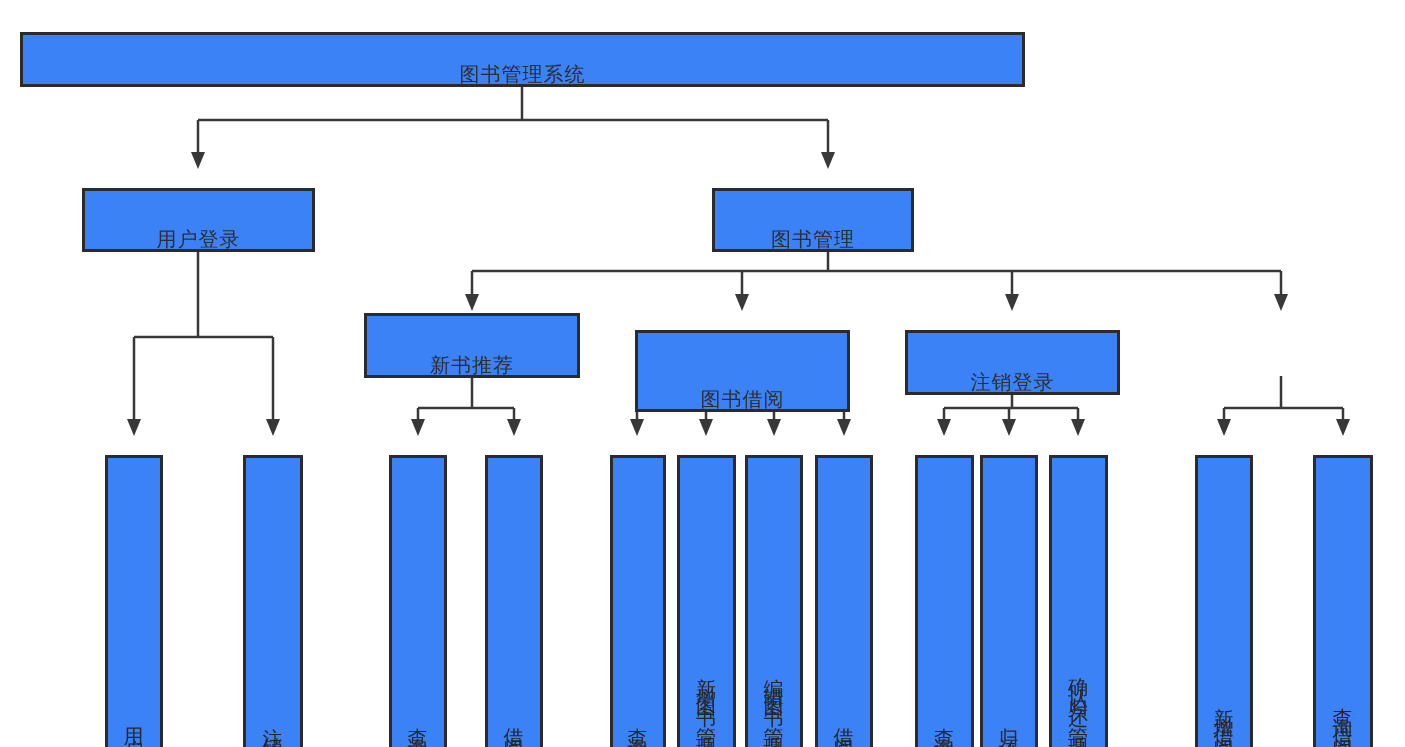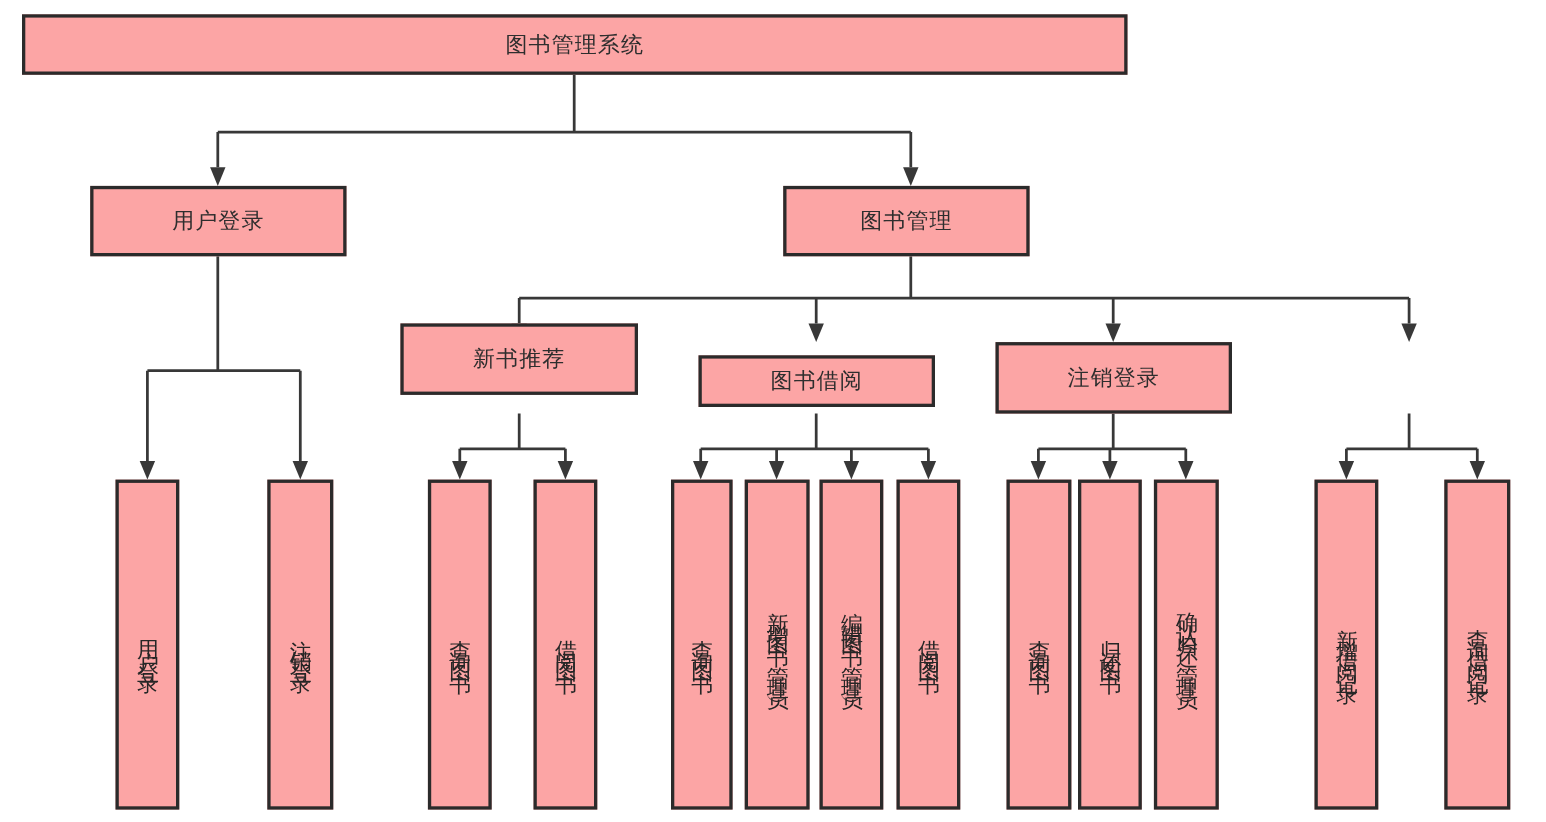--- a/index.html
+++ b/index.html
@@ -3,22 +3,22 @@
 <meta charset="utf-8">
 <style>
   html,body{margin:0;padding:0;background:#fff;}
   .stage{
     position:relative;width:1405px;height:747px;background:#ffffff;overflow:hidden;
     font-family:"Liberation Sans",sans-serif;color:#2e2e2e;
   }
   .stage *{box-sizing:border-box;}
   svg.wires{position:absolute;left:0;top:0;z-index:0;}
   .box{
-    position:absolute;background:#fca5a5;border:3px solid #2b2b2b;
-    display:flex;align-items:center;justify-content:center;z-index:1;
+    position:absolute;background:#3b82f6;border:3px solid #2b2b2b;
+    display:flex;align-items:flex-end;justify-content:center;z-index:1;margin-top:19px;
   }
   .hlabel{
     font-size:20px;color:#2e2e2e;letter-spacing:1px;white-space:nowrap;line-height:1;
   }
   .vtext{
     writing-mode:vertical-rl;text-orientation:mixed;
     font-size:20px;letter-spacing:10px;line-height:1;color:#262626;white-space:nowrap;
   }
   .watermark{
     position:absolute;right:8px;bottom:1px;z-index:3;
@@ -70,28 +70,28 @@
     </g>
   </svg>
 
   <div class="box" style="left:20px;top:13px;width:1005px;height:55px">
     <span class="hlabel">图书管理系统</span>
   </div>
 
   <div class="box" style="left:82px;top:169px;width:233px;height:64px">
     <span class="hlabel">用户登录</span>
   </div>
-  <div class="box" style="left:712px;top:169px;width:224px;height:64px">
+  <div class="box" style="left:712px;top:169px;width:202px;height:64px">
     <span class="hlabel">图书管理</span>
   </div>
 
   <div class="box" style="left:364px;top:294px;width:216px;height:65px">
     <span class="hlabel">新书推荐</span>
   </div>
-  <div class="box" style="left:635px;top:323px;width:215px;height:47px">
+  <div class="box" style="left:635px;top:311px;width:215px;height:82px">
     <span class="hlabel">图书借阅</span>
   </div>
   <div class="box" style="left:905px;top:311px;width:215px;height:65px">
     <span class="hlabel">注销登录</span>
   </div>
 
   <div class="box" style="left:105px;top:436px;width:58px;height:300px">
     <span class="vtext">用户登录</span>
   </div>
   <div class="box" style="left:243px;top:436px;width:60px;height:300px">

